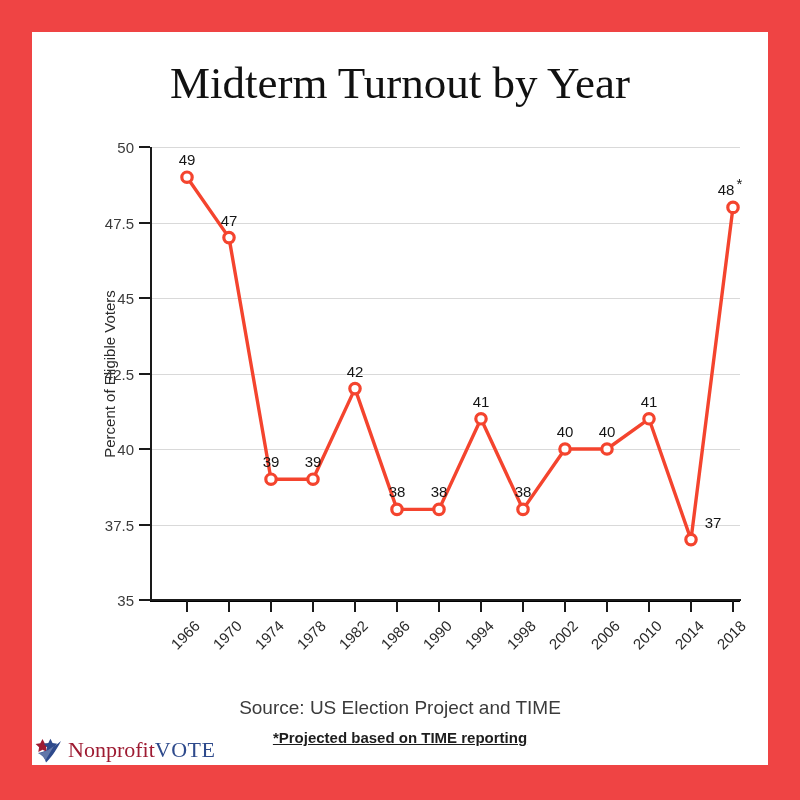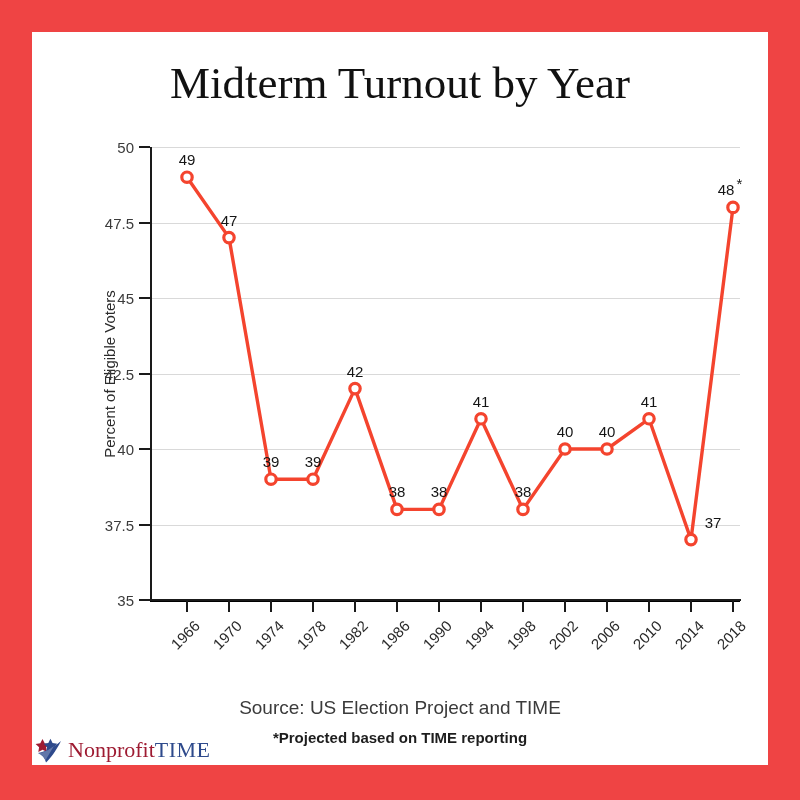--- a/index.html
+++ b/index.html
@@ -134,20 +134,21 @@
     color: #3b3b3b;
   }
   #note {
     position: absolute;
     left: 0; top: 697px;
     width: 736px;
     text-align: center;
     font-size: 15px;
     font-weight: bold;
     color: #1d1d1d;
+    text-decoration: underline;
   }
   
   #logo {
     position: absolute;
     left: 0px; top: 703px;
     height: 30px;
     display: flex;
     align-items: center;
     gap: 4px;
     padding-left: 2px;
@@ -278,18 +279,18 @@
     <div id="note">*Projected based on TIME reporting</div>
 
     <div id="logo">
       <svg id="logo-mark" viewBox="0 0 30 26">
         <path d="M6.5 2 L8.8 6.4 L13.6 7.0 L10.1 10.2 L11.0 14.9 L6.6 12.7 L2.3 15.0 L3.1 10.2 L-0.4 6.9 L4.3 6.3 Z" transform="translate(2,0)" fill="#9E1B32"></path>
         <path d="M18 1 L20.3 5.6 L25.4 6.3 L21.7 9.8 L22.6 14.8 L18 12.4 L13.5 14.9 L14.3 9.8 L10.6 6.3 L15.7 5.6 Z" transform="translate(-1.5,0) scale(0.92) translate(1.5,1)" fill="#2E4A8C"></path>
         <path d="M4 16 C10 15 18 12 27 4 C22 14 16 22 12 25.5 C11 21 8 18 4 16 Z" fill="#2E4A8C"></path>
         <path d="M4.6 16.4 C9 15.6 14 13.6 20 9 C16 16 12.4 21 11.7 23.6 C10.6 20 8 17.6 4.6 16.4 Z" fill="#ffffff" opacity="0.25"></path>
       </svg>
       <div id="logo-text">
-        <span class="np">Nonprofit</span><span class="vt">TIME</span>
+        <span class="np">Nonprofit</span><span class="vt">VOTE</span>
       </div>
     </div>
 
   </div>
 </div>
 
 </body></html>

